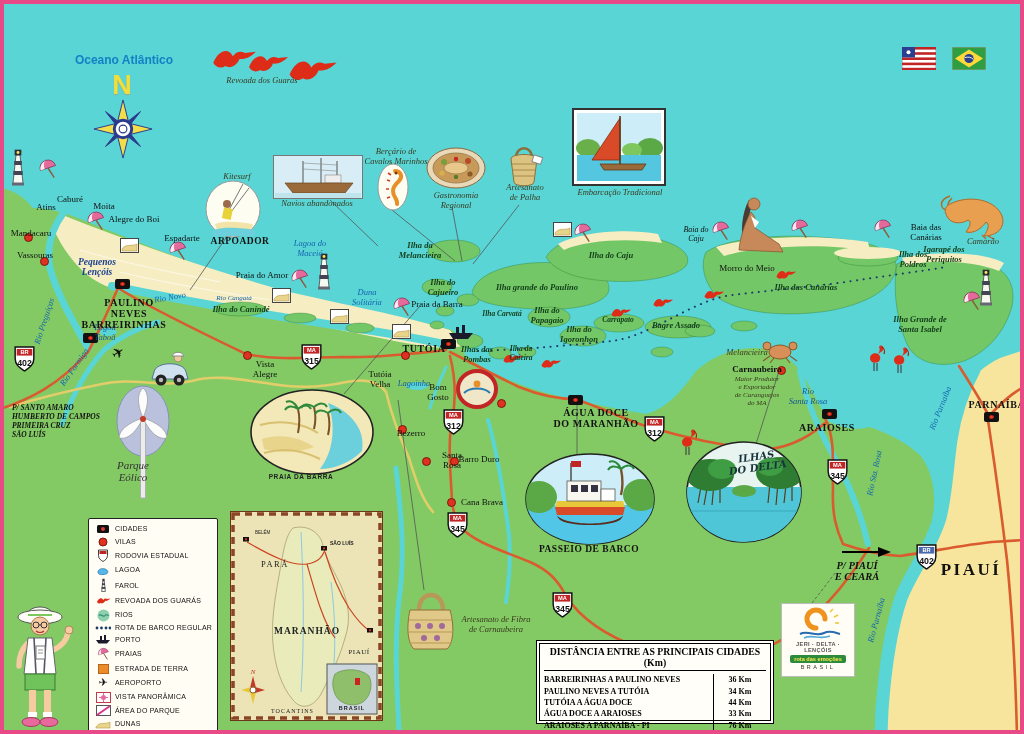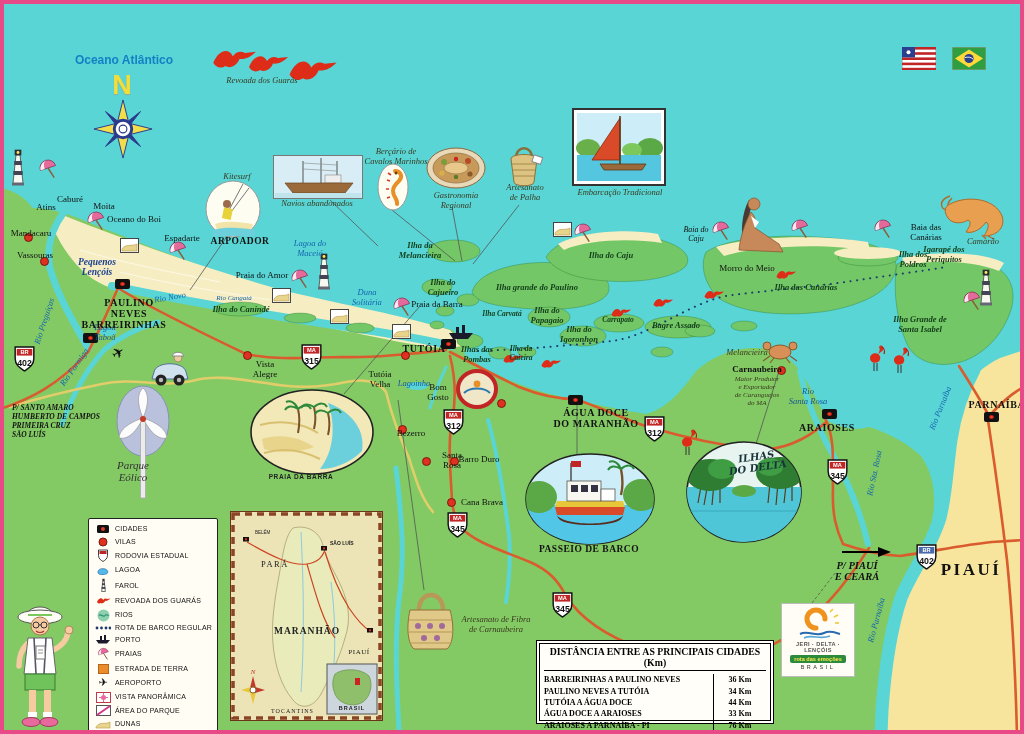--- a/index.html
+++ b/index.html
@@ -709,21 +709,21 @@
 
   <div class="plane" style="left:112px;top:344px">✈</div>
 
   <div id="frame"></div>
 <div class="lbl ocean" style="left: 124px; top: 53px; position: absolute; transform: translate(-50%, 0px);">Oceano Atlântico</div>
     <div class="lbl north" style="left: 122px; top: 70px; position: absolute; transform: translate(-50%, 0px);">N</div>
     <div class="lbl cap" style="left: 262px; top: 75px; position: absolute; transform: translate(-50%, 0px);">Revoada dos Guarás</div>
     <div class="lbl vil" style="left: 46px; top: 202px; position: absolute; transform: translate(-50%, 0px);">Atins</div>
     <div class="lbl vil" style="left: 70px; top: 194px; position: absolute; transform: translate(-50%, 0px);">Caburé</div>
     <div class="lbl vil" style="left: 104px; top: 201px; position: absolute; transform: translate(-50%, 0px);">Moita</div>
-    <div class="lbl vil" style="left: 134px; top: 214px; position: absolute; transform: translate(-50%, 0px);">Oceano do Boi</div>
+    <div class="lbl vil" style="left: 134px; top: 214px; position: absolute; transform: translate(-50%, 0px);">Alegre do Boi</div>
     <div class="lbl vil" style="left: 182px; top: 233px; position: absolute; transform: translate(-50%, 0px);">Espadarte</div>
     <div class="lbl vil" style="left: 31px; top: 228px; position: absolute; transform: translate(-50%, 0px);">Mandacaru</div>
     <div class="lbl vil" style="left: 35px; top: 250px; position: absolute; transform: translate(-50%, 0px);">Vassouras</div>
     <div class="lbl waterb" style="left: 97px; top: 257px; position: absolute; transform: translate(-50%, 0px);">Pequenos
 Lençóis</div>
     <div class="lbl town" style="left: 240px; top: 236px; position: absolute; transform: translate(-50%, 0px);">ARPOADOR</div>
     <div class="lbl cap" style="left: 237px; top: 171px; position: absolute; transform: translate(-50%, 0px);">Kitesurf</div>
     <div class="lbl cap" style="left: 317px; top: 198px; position: absolute; transform: translate(-50%, 0px);">Navios abandonados</div>
     <div class="lbl cap" style="left: 396px; top: 146px; position: absolute; transform: translate(-50%, 0px);">Berçário de
 Cavalos Marinhos</div>

